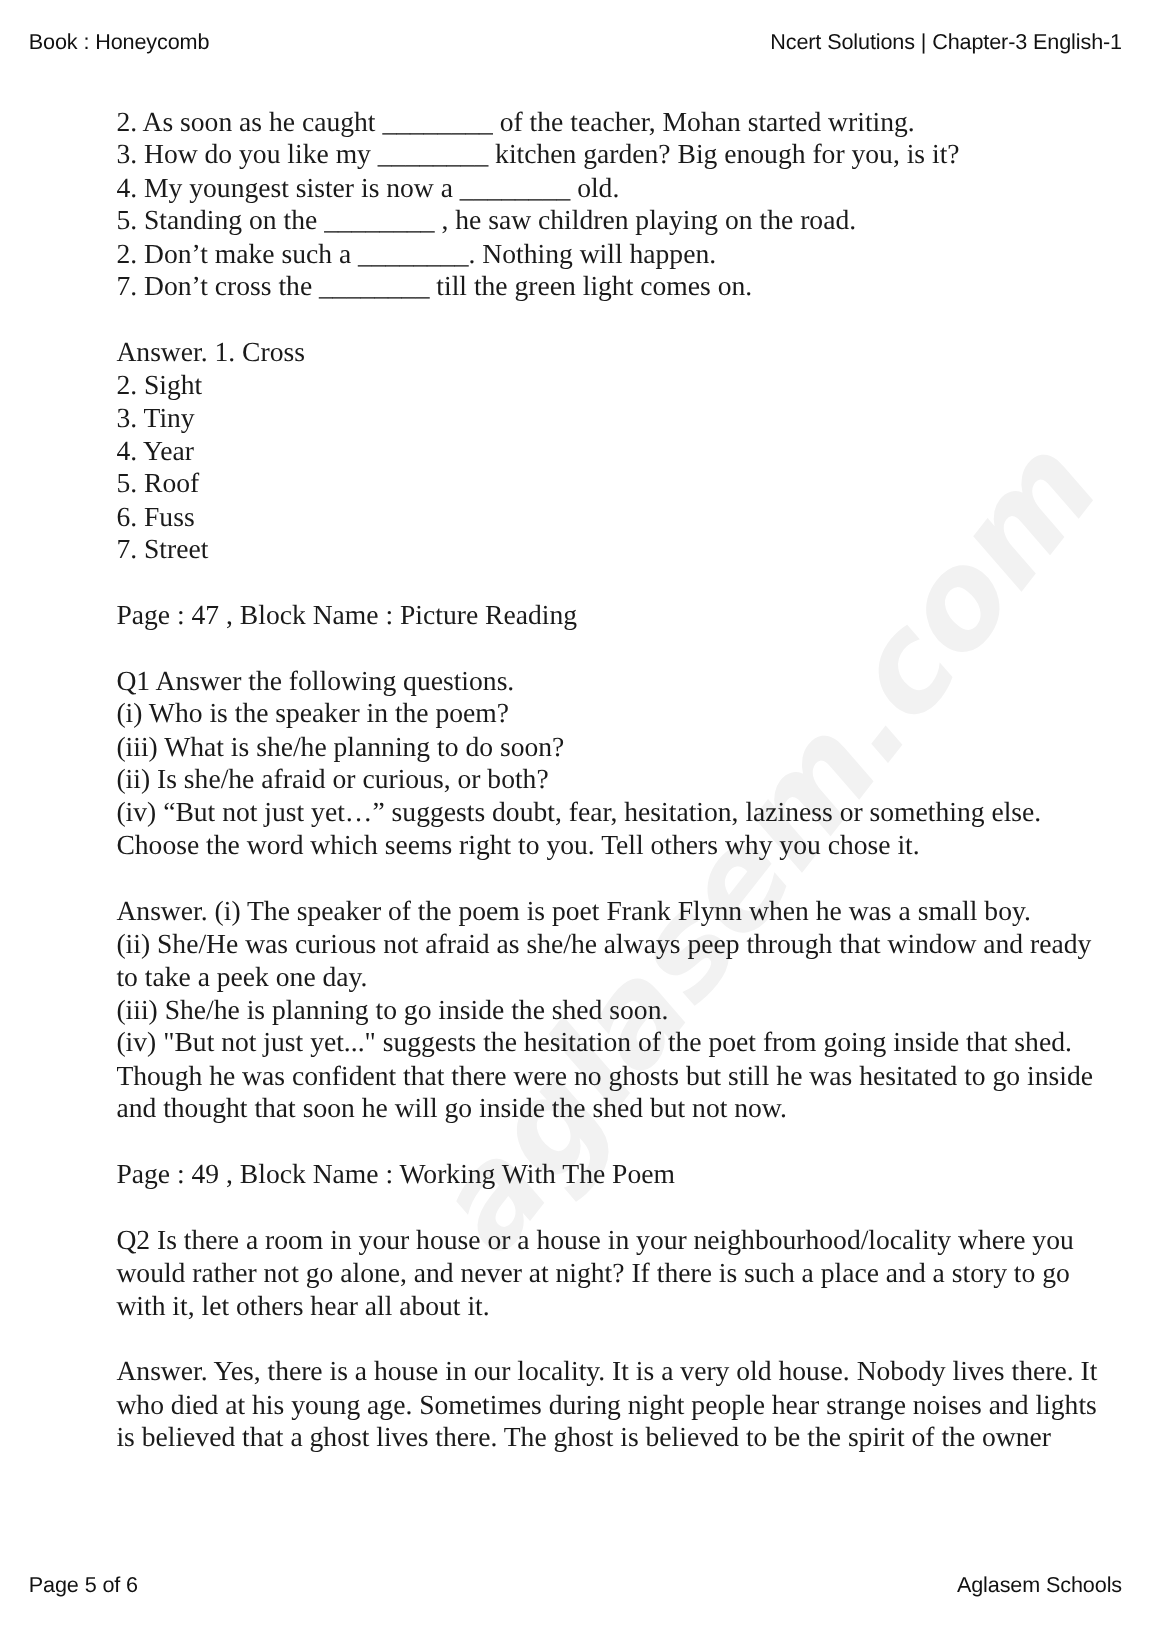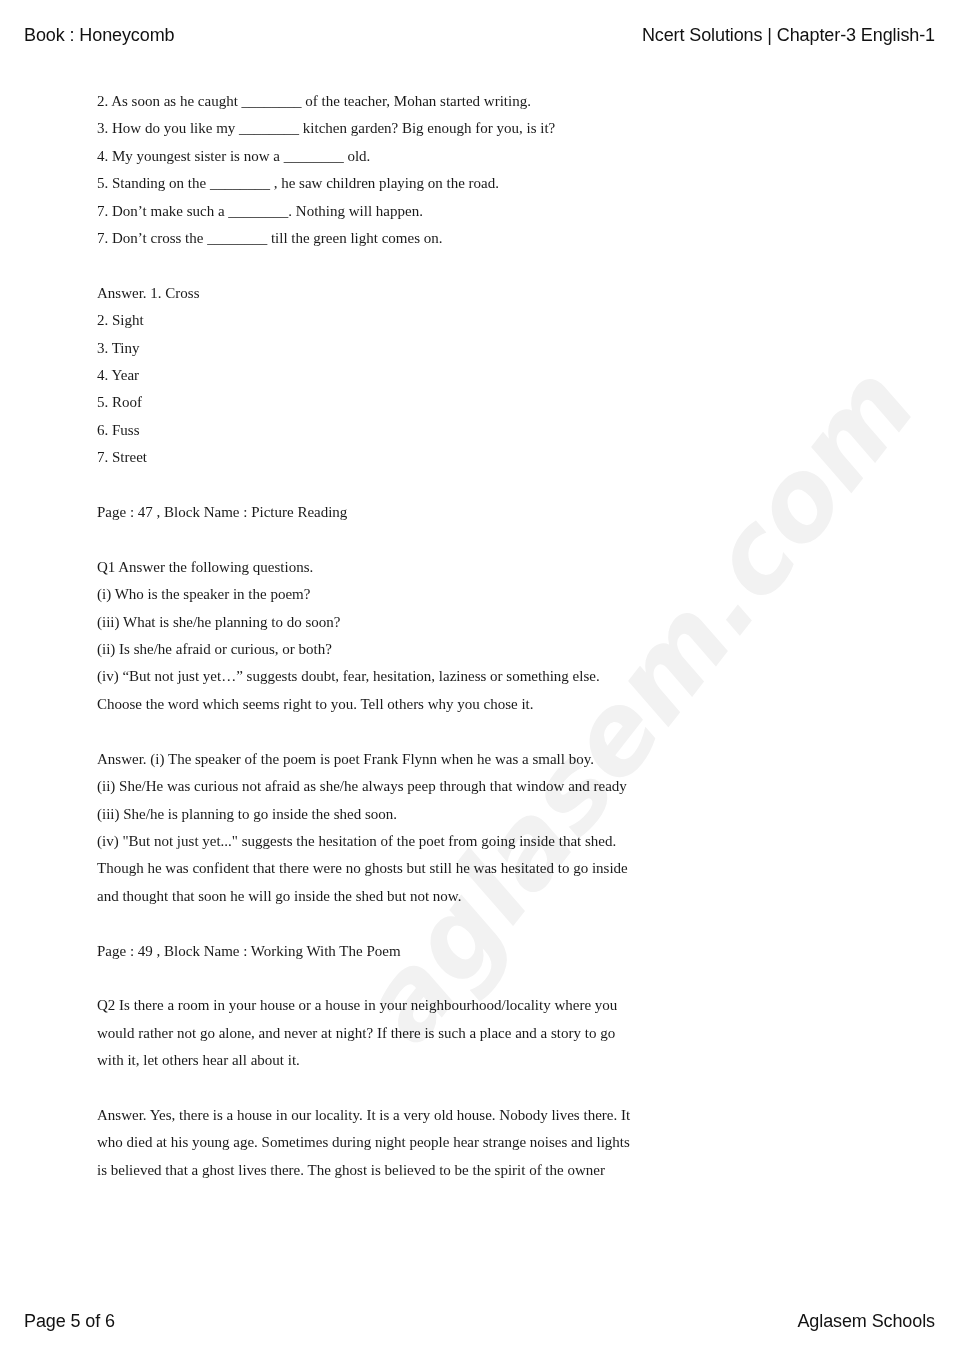--- a/index.html
+++ b/index.html
@@ -41,21 +41,21 @@
       white-space: nowrap;
       z-index: 0;
       pointer-events: none;
     }
     .content {
       position: absolute;
       left: 97px;
       top: 88px;
       width: 780px;
       font-family: "Liberation Serif", serif;
-      font-size: 15px;
+      font-size: 23px;
       line-height: 27.4px;
       z-index: 1;
     }
     .line { white-space: nowrap; }
     .gap { height: 27.4px; }
   </style>
 </head>
 <body>
 
 <div class="header">
@@ -64,21 +64,21 @@
 </div>
 
 <div class="watermark">aglasem.com</div>
 
 <div class="content">
   <div>
     <div class="line">2. As soon as he caught ________ of the teacher, Mohan started writing.</div>
     <div class="line">3. How do you like my ________ kitchen garden? Big enough for you, is it?</div>
     <div class="line">4. My youngest sister is now a ________ old.</div>
     <div class="line">5. Standing on the ________ , he saw children playing on the road.</div>
-    <div class="line">7. Don’t make such a ________. Nothing will happen.</div>
+    <div class="line">2. Don’t make such a ________. Nothing will happen.</div>
     <div class="line">7. Don’t cross the ________ till the green light comes on.</div>
   </div>
   <div class="gap"></div>
   <div>
     <div class="line">Answer. 1. Cross</div>
     <div class="line">2. Sight</div>
     <div class="line">3. Tiny</div>
     <div class="line">4. Year</div>
     <div class="line">5. Roof</div>
     <div class="line">6. Fuss</div>
@@ -92,20 +92,21 @@
     <div class="line">(i) Who is the speaker in the poem?</div>
     <div class="line">(iii) What is she/he planning to do soon?</div>
     <div class="line">(ii) Is she/he afraid or curious, or both?</div>
     <div class="line">(iv) “But not just yet…” suggests doubt, fear, hesitation, laziness or something else.</div>
     <div class="line">Choose the word which seems right to you. Tell others why you chose it.</div>
   </div>
   <div class="gap"></div>
   <div>
     <div class="line">Answer. (i) The speaker of the poem is poet Frank Flynn when he was a small boy.</div>
     <div class="line">(ii) She/He was curious not afraid as she/he always peep through that window and ready</div>
+    <div class="line">to take a peek one day.</div>
     <div class="line">(iii) She/he is planning to go inside the shed soon.</div>
     <div class="line">(iv) "But not just yet..." suggests the hesitation of the poet from going inside that shed.</div>
     <div class="line">Though he was confident that there were no ghosts but still he was hesitated to go inside</div>
     <div class="line">and thought that soon he will go inside the shed but not now.</div>
   </div>
   <div class="gap"></div>
   <div class="line">Page : 49 , Block Name : Working With The Poem</div>
   <div class="gap"></div>
   <div>
     <div class="line">Q2 Is there a room in your house or a house in your neighbourhood/locality where you</div>

